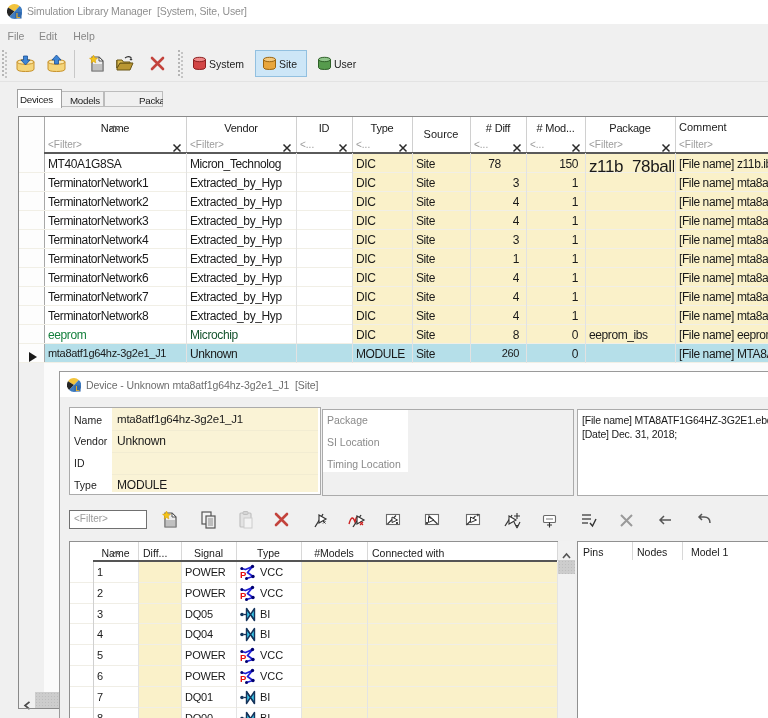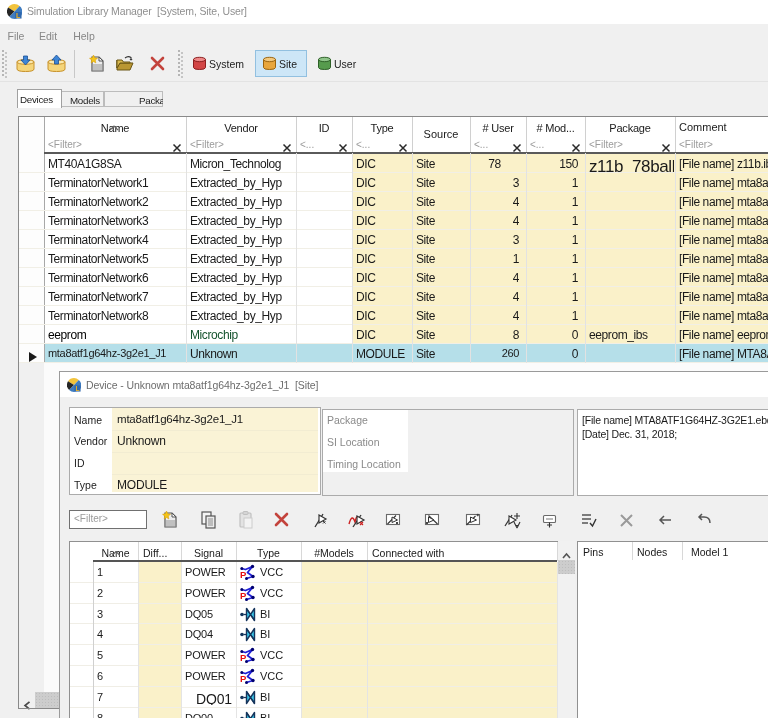--- a/index.html
+++ b/index.html
@@ -125,21 +125,21 @@
 <div style="left:352px;top:117px;width:1px;height:36px;background:#d0d0d0;"></div>
 <div class="t" style="left:352px;top:122px;width:60px;height:14px;font-size:11px;letter-spacing:-0.2px;color:#1a1a1a;text-align:center;">Type</div>
 <div class="t" style="left:356px;top:139px;width:42px;height:12px;font-size:10px;color:#9b9b9b;">&lt;...</div>
 <div style="left:398px;top:139px;width:10px;height:10px;"><svg width="10" height="10" viewBox="0 0 10 10">
       <path d="M1.5 1.5 L8.5 8.5 M8.5 1.5 L1.5 8.5" stroke="#2a2a2a" stroke-width="1.5"></path>
     </svg></div>
 <div style="left:412px;top:117px;width:1px;height:36px;background:#d0d0d0;"></div>
 <div class="t" style="left:412px;top:122px;width:58px;height:14px;font-size:11px;letter-spacing:-0.2px;color:#1a1a1a;text-align:center;"></div>
 <div class="t" style="left:412px;top:128px;width:58px;height:14px;font-size:11px;color:#1a1a1a;text-align:center;">Source</div>
 <div style="left:470px;top:117px;width:1px;height:36px;background:#d0d0d0;"></div>
-<div class="t" style="left:470px;top:122px;width:56px;height:14px;font-size:11px;letter-spacing:-0.2px;color:#1a1a1a;text-align:center;"># User</div>
+<div class="t" style="left:470px;top:122px;width:56px;height:14px;font-size:11px;letter-spacing:-0.2px;color:#1a1a1a;text-align:center;"># Diff</div>
 <div class="t" style="left:474px;top:139px;width:38px;height:12px;font-size:10px;color:#9b9b9b;">&lt;...</div>
 <div style="left:512px;top:139px;width:10px;height:10px;"><svg width="10" height="10" viewBox="0 0 10 10">
       <path d="M1.5 1.5 L8.5 8.5 M8.5 1.5 L1.5 8.5" stroke="#2a2a2a" stroke-width="1.5"></path>
     </svg></div>
 <div style="left:526px;top:117px;width:1px;height:36px;background:#d0d0d0;"></div>
 <div class="t" style="left:526px;top:122px;width:59px;height:14px;font-size:11px;letter-spacing:-0.2px;color:#1a1a1a;text-align:center;"># Mod...</div>
 <div class="t" style="left:530px;top:139px;width:41px;height:12px;font-size:10px;color:#9b9b9b;">&lt;...</div>
 <div style="left:571px;top:139px;width:10px;height:10px;"><svg width="10" height="10" viewBox="0 0 10 10">
       <path d="M1.5 1.5 L8.5 8.5 M8.5 1.5 L1.5 8.5" stroke="#2a2a2a" stroke-width="1.5"></path>
     </svg></div>
@@ -320,21 +320,21 @@
 <div style="left:19px;top:323.9px;width:749px;height:1px;background:#f1efe6;"></div>
 <div style="left:45px;top:324.9px;width:141px;height:18.0px;background:#fff;"></div>
 <div style="left:187px;top:324.9px;width:109px;height:18.0px;background:#fff;"></div>
 <div style="left:297px;top:324.9px;width:55px;height:18.0px;background:#fff;"></div>
 <div style="left:353px;top:324.9px;width:59px;height:18.0px;background:#faf1c9;"></div>
 <div style="left:413px;top:324.9px;width:57px;height:18.0px;background:#faf1c9;"></div>
 <div style="left:471px;top:324.9px;width:55px;height:18.0px;background:#faf1c9;"></div>
 <div style="left:527px;top:324.9px;width:58px;height:18.0px;background:#faf1c9;"></div>
 <div style="left:586px;top:324.9px;width:89px;height:18.0px;background:#faf1c9;"></div>
 <div style="left:676px;top:324.9px;width:92px;height:18.0px;background:#faf1c9;"></div>
-<div class="t" style="left:48px;top:327.9px;width:137px;height:15px;font-size:12px;letter-spacing:-0.4px;color:#000000;">eeprom</div>
+<div class="t" style="left:48px;top:327.9px;width:137px;height:15px;font-size:12px;letter-spacing:-0.4px;color:#15803d;">eeprom</div>
 <div class="t" style="left:190px;top:327.9px;width:105px;height:15px;font-size:12px;letter-spacing:-0.4px;color:#14532d;">Microchip</div>
 <div class="t" style="left:356px;top:327.9px;width:54px;height:15px;font-size:12px;letter-spacing:-0.4px;color:#1a1a1a;">DIC</div>
 <div class="t" style="left:416px;top:327.9px;width:52px;height:15px;font-size:12px;letter-spacing:-0.4px;color:#1a1a1a;">Site</div>
 <div class="t" style="left:470px;top:327.9px;width:49px;height:15px;font-size:12px;letter-spacing:-0.4px;color:#1a1a1a;text-align:right;">8</div>
 <div class="t" style="left:526px;top:327.9px;width:52px;height:15px;font-size:12px;letter-spacing:-0.4px;color:#1a1a1a;text-align:right;">0</div>
 <div class="t" style="left:589px;top:327.9px;width:85px;height:15px;font-size:12px;letter-spacing:-0.4px;color:#1a1a1a;">eeprom_ibs</div>
 <div class="t" style="left:679px;top:327.9px;width:89px;height:15px;font-size:12px;letter-spacing:-0.4px;color:#1a1a1a;">[File name] eeprom.ibs;</div>
 <div style="left:19px;top:343.0px;width:749px;height:1px;background:#f1efe6;"></div>
 <div style="left:45px;top:344.0px;width:141px;height:18.0px;background:#b5dfe9;"></div>
 <div style="left:187px;top:344.0px;width:109px;height:18.0px;background:#b5dfe9;"></div>
@@ -601,21 +601,21 @@
     </svg></div>
 <div class="t" style="left:260px;top:670.0px;width:38px;height:14px;font-size:11px;color:#1a1a1a;">VCC</div>
 <div style="left:70px;top:685.8px;width:487px;height:1px;background:#f0eee6;"></div>
 <div style="left:94px;top:686.8px;width:44px;height:19.8px;background:#fff;"></div>
 <div style="left:139px;top:686.8px;width:42px;height:19.8px;background:#faf1c9;"></div>
 <div style="left:182px;top:686.8px;width:54px;height:19.8px;background:#fff;"></div>
 <div style="left:237px;top:686.8px;width:64px;height:19.8px;background:#fff;"></div>
 <div style="left:302px;top:686.8px;width:65px;height:19.8px;background:#faf1c9;"></div>
 <div style="left:368px;top:686.8px;width:189px;height:19.8px;background:#faf1c9;"></div>
 <div class="t" style="left:97px;top:690.8px;width:30px;height:14px;font-size:11px;color:#1a1a1a;">7</div>
-<div class="t" style="left:185px;top:690.8px;width:58px;height:14px;font-size:14px;letter-spacing:-0.2px;color:#1a1a1a;text-align:center;">DQ01</div>
+<div class="t" style="left:185px;top:690.8px;width:58px;height:14px;font-size:11px;letter-spacing:-0.2px;color:#1a1a1a;">DQ01</div>
 <div style="left:240px;top:688.8px;width:16px;height:16px;"><svg width="16" height="16" viewBox="0 0 16 16">
       <circle cx="2" cy="8.5" r="1.8" fill="#16355c"></circle>
       <path d="M3.5 8.5 L6.5 8.5" stroke="#16355c" stroke-width="1.3"></path>
       <path d="M6.5 2.5 L6.5 14.5 L14.5 2.5 L14.5 14.5 Z" fill="#3cc6e8" stroke="#16355c" stroke-width="1.4" stroke-linejoin="round"></path>
       <path d="M6.5 2.5 L14.5 14.5" stroke="#16355c" stroke-width="1.3"></path>
     </svg></div>
 <div class="t" style="left:260px;top:690.8px;width:38px;height:14px;font-size:11px;color:#1a1a1a;">BI</div>
 <div style="left:70px;top:706.6px;width:487px;height:1px;background:#f0eee6;"></div>
 <div style="left:94px;top:707.6px;width:44px;height:19.8px;background:#fff;"></div>
 <div style="left:139px;top:707.6px;width:42px;height:19.8px;background:#faf1c9;"></div>

